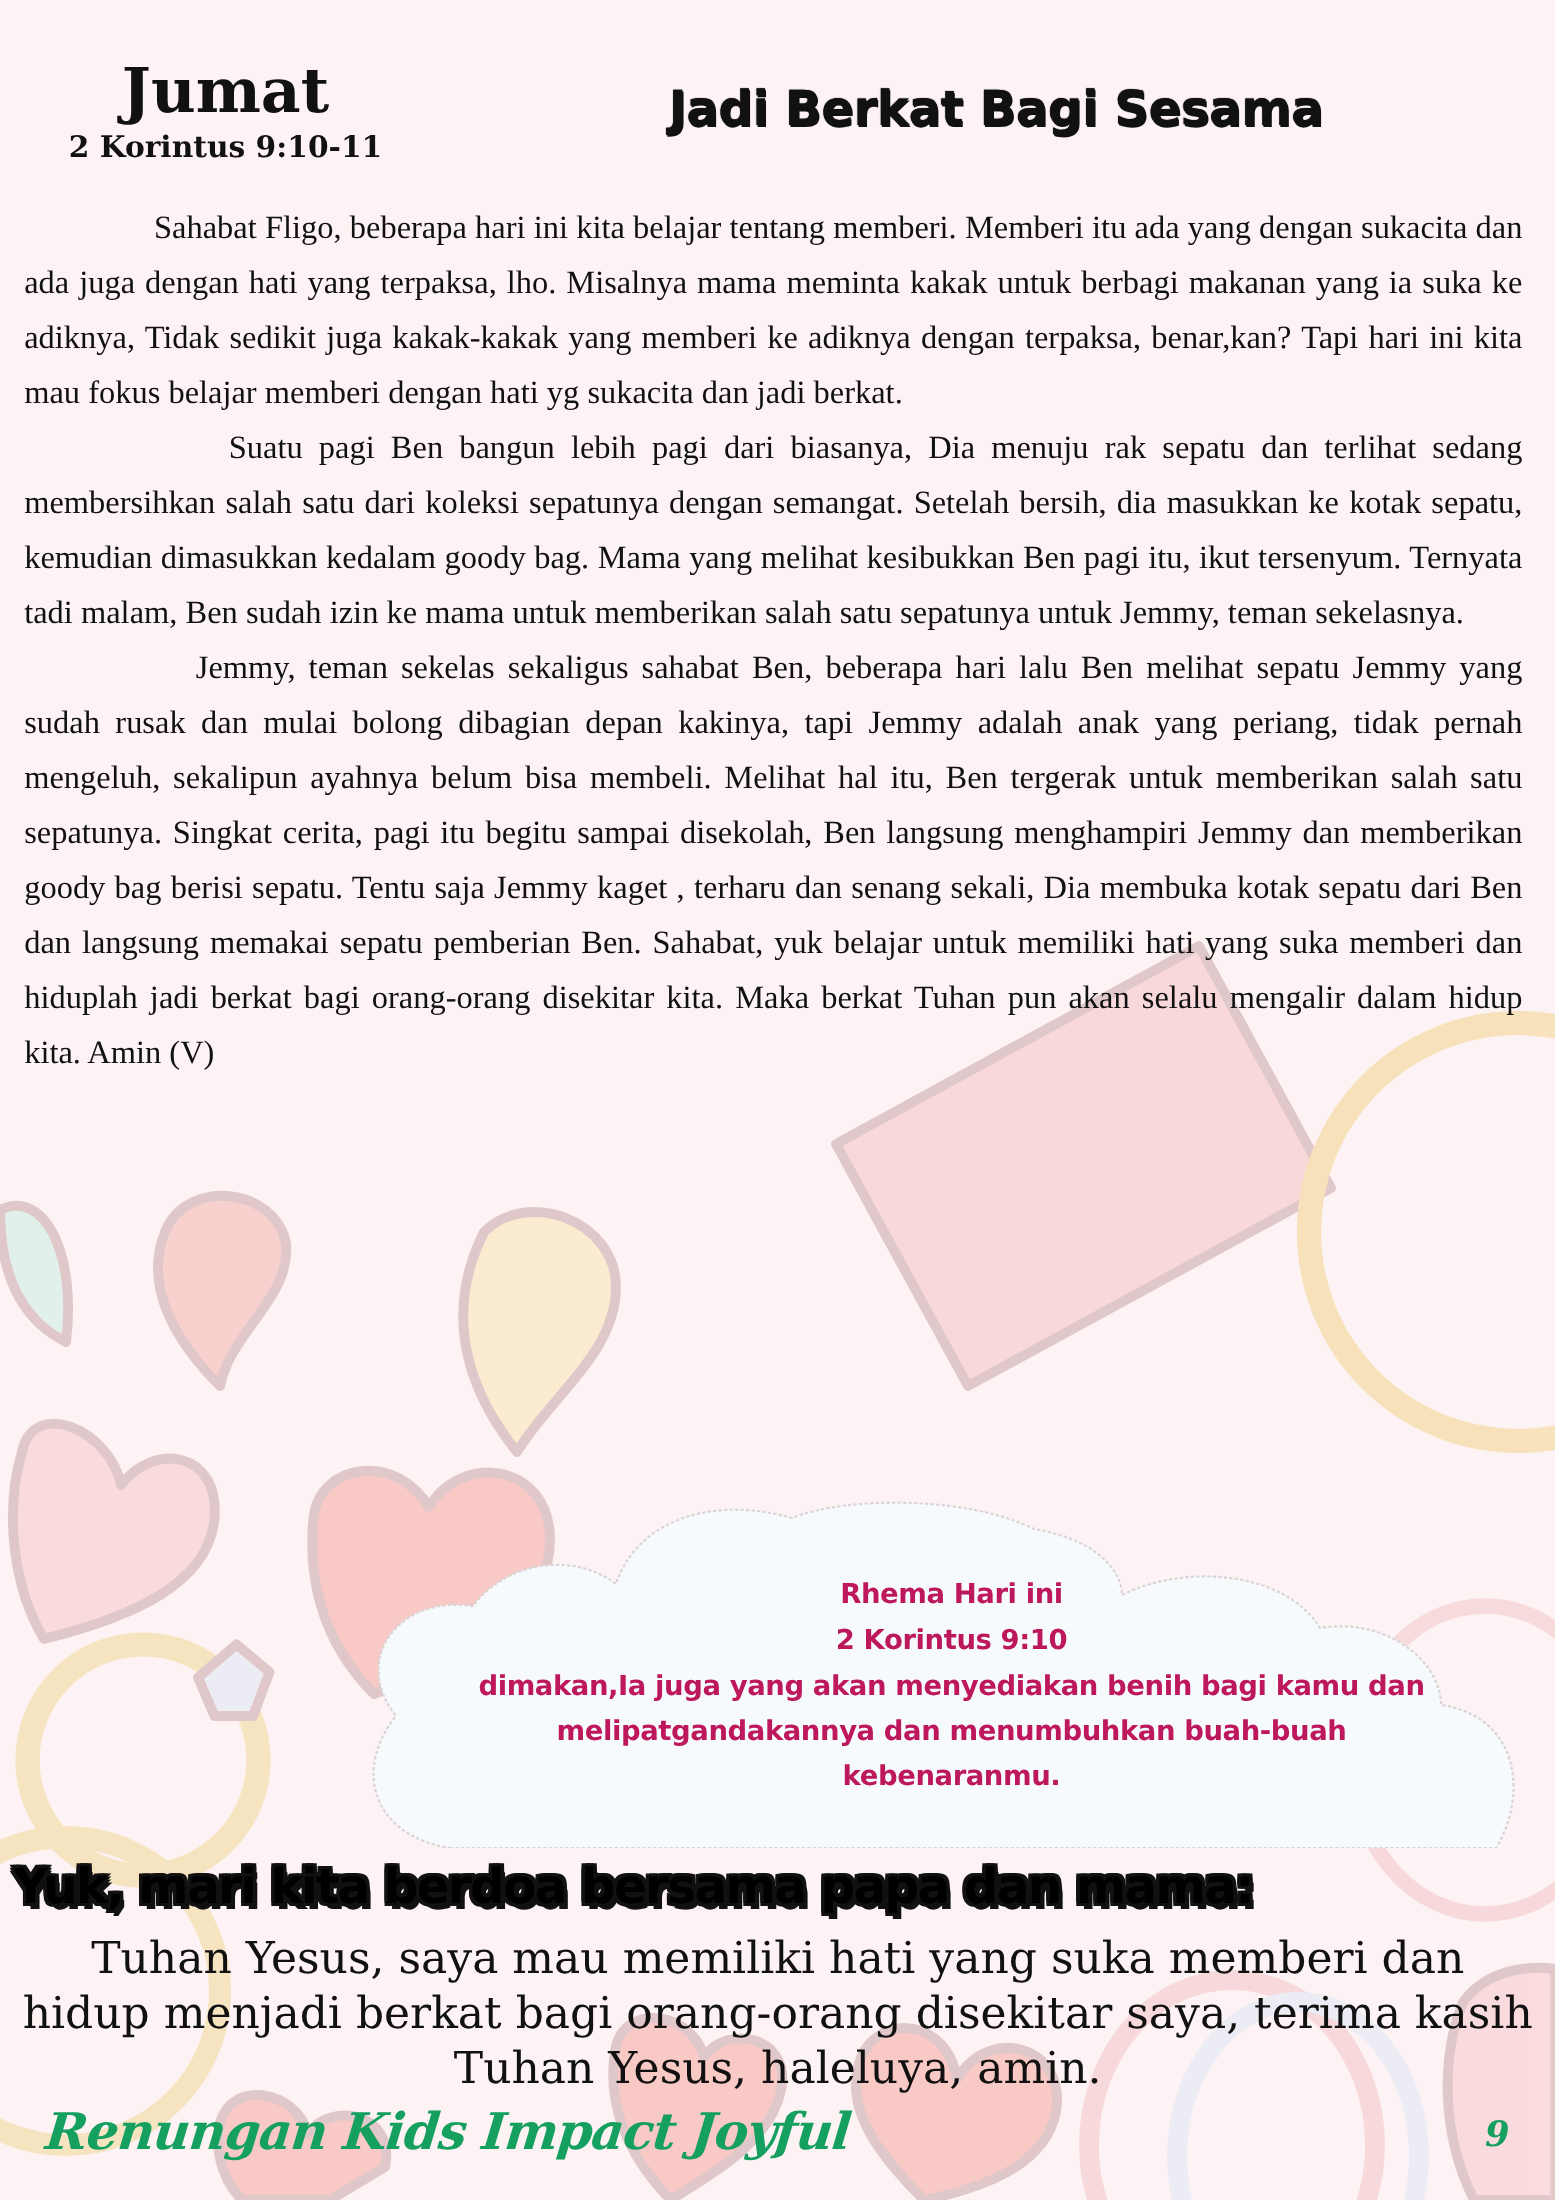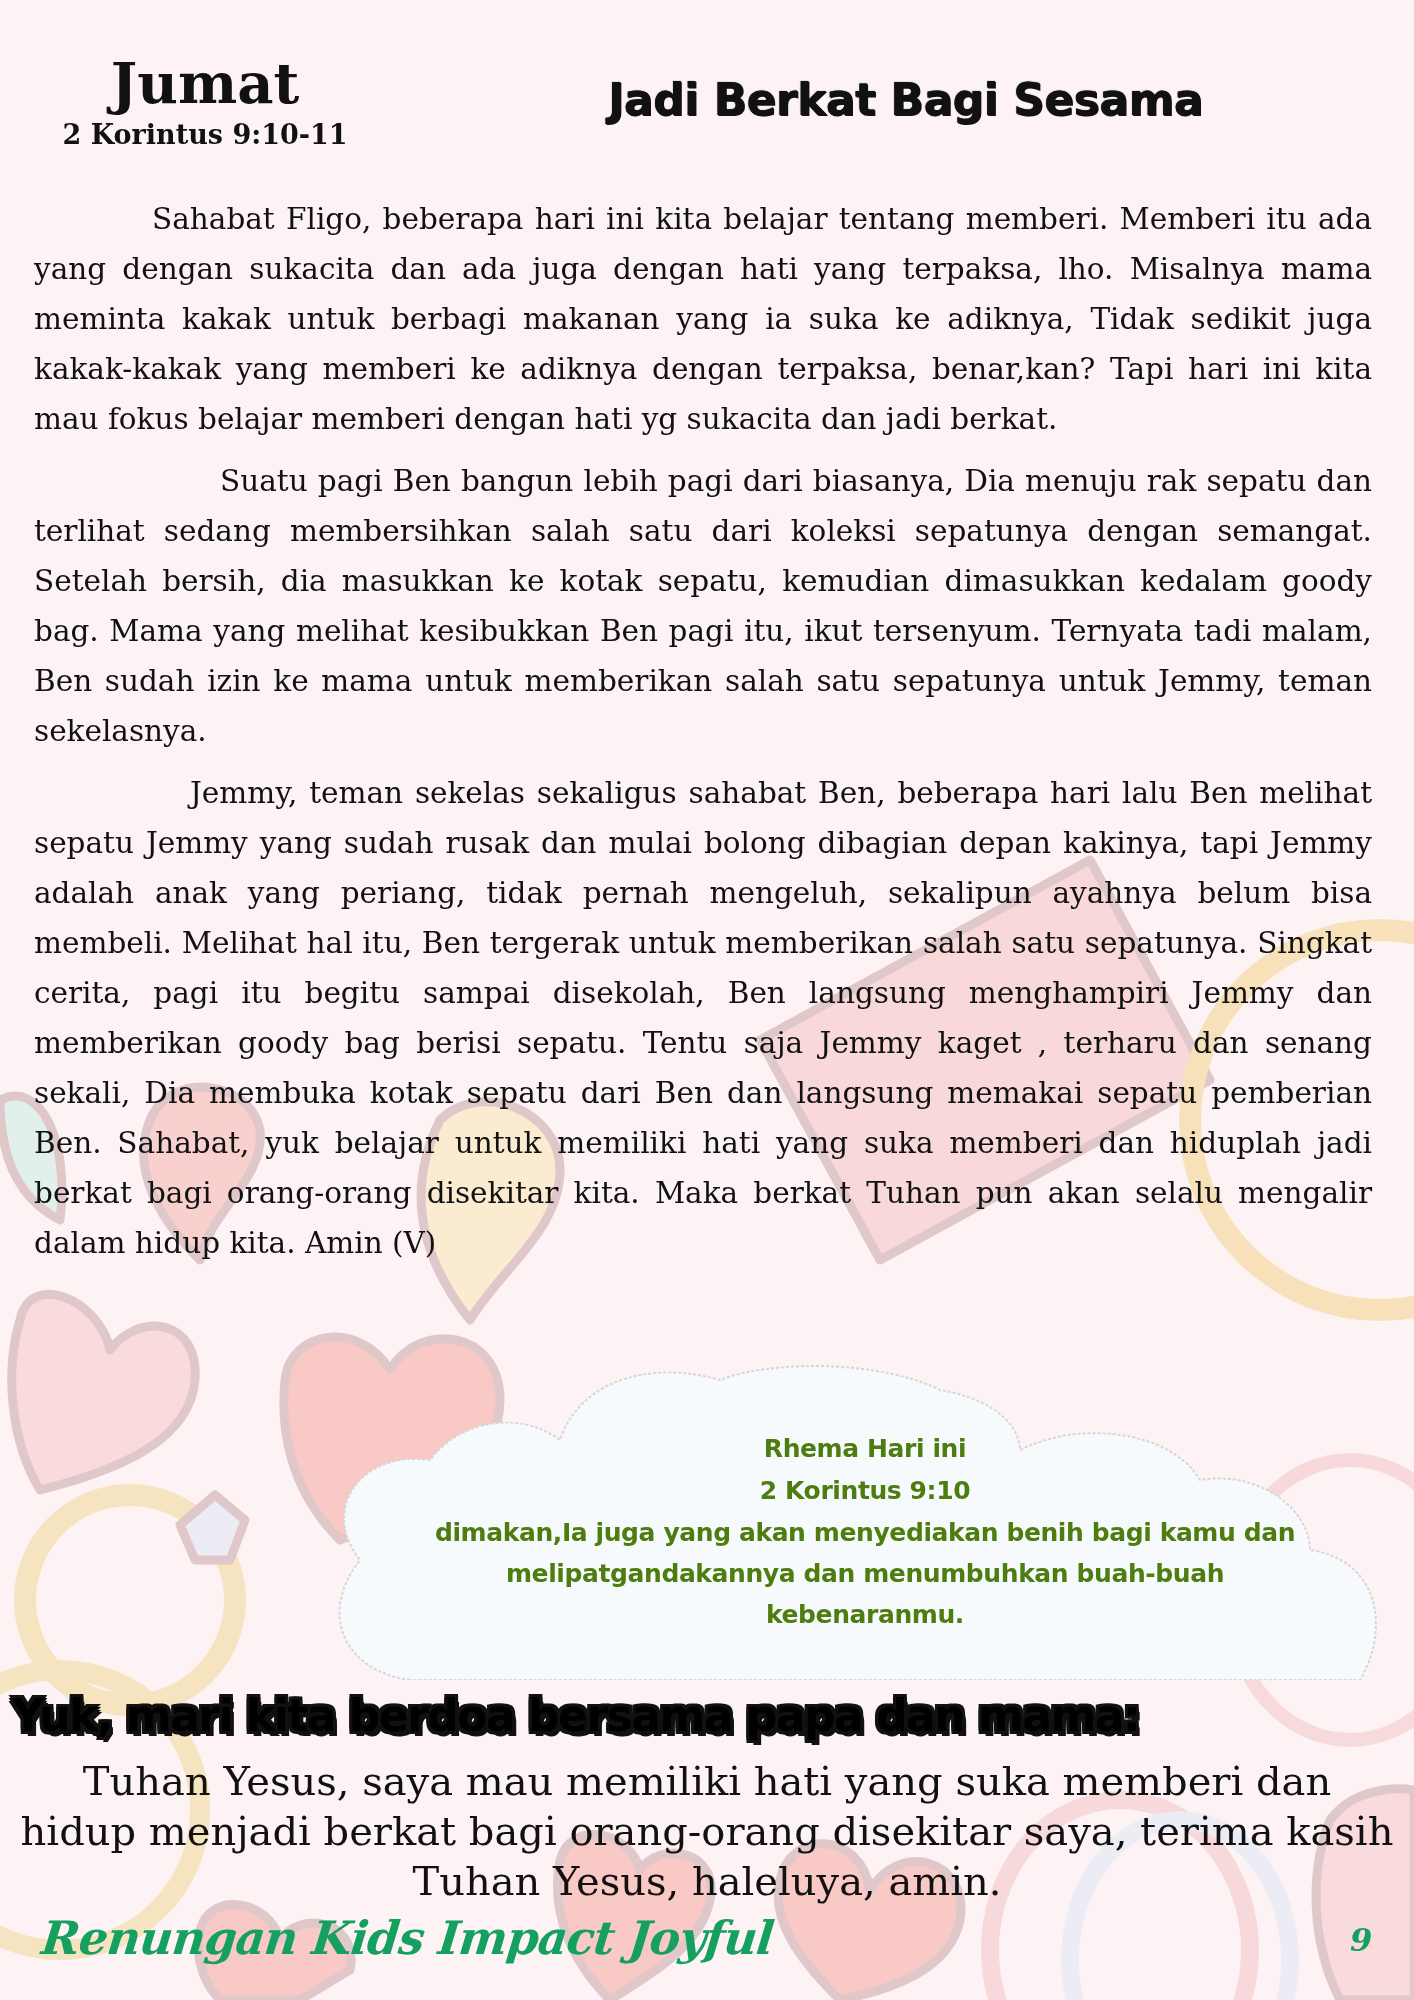--- a/index.html
+++ b/index.html
@@ -24,32 +24,32 @@
     font-size: 44px; line-height: 56px; color: #111; letter-spacing: -0.5px;
     text-shadow: 0 0 1px #111, 1px 1px 0 #111;
     margin-left: 43px;
   }
 
   .body-text {
     position: absolute; left: 22px; top: 182px; width: 1362px;
     font-family: "DejaVu Serif", serif; font-size: 29.5px; line-height: 50px;
     text-align: justify; color: #111;
   }
-  .body-text p { margin: 12px; }
+  .body-text p { margin: 0; font-family: Liberation Serif, serif; }
   .indent-1 { text-indent: 118px; }
   .indent-2 { text-indent: 186px; }
   .indent-3 { text-indent: 156px; }
 
   .rhema-cloud {
     position: absolute; left: 320px; top: 1360px; width: 1070px; height: 320px;
   }
   .rhema-cloud svg { position: absolute; left: 0; top: 0; }
   .rhema-text {
     position: absolute; left: 40px; top: 68px; width: 1010px; text-align: center;
-    font-family: "DejaVu Sans", sans-serif; font-weight: bold; font-size: 25px; line-height: 42px; color: #4d7c0f;
+    font-family: "DejaVu Sans", sans-serif; font-weight: bold; font-size: 25px; line-height: 42px; color: #be185d;
     letter-spacing: -0.4px;
   }
   .rhema-text div { line-height: 42px; }
   .rhema-verse { line-height: 41px !important; }
 
   .prayer-heading {
     position: absolute; left: 12px; top: 1688px; width: 1414px; 
     font-family: "DejaVu Sans", sans-serif; font-weight: bold; font-size: 44px; line-height: 56px;
     color: #000000; letter-spacing: -1.5px;
     text-shadow:

